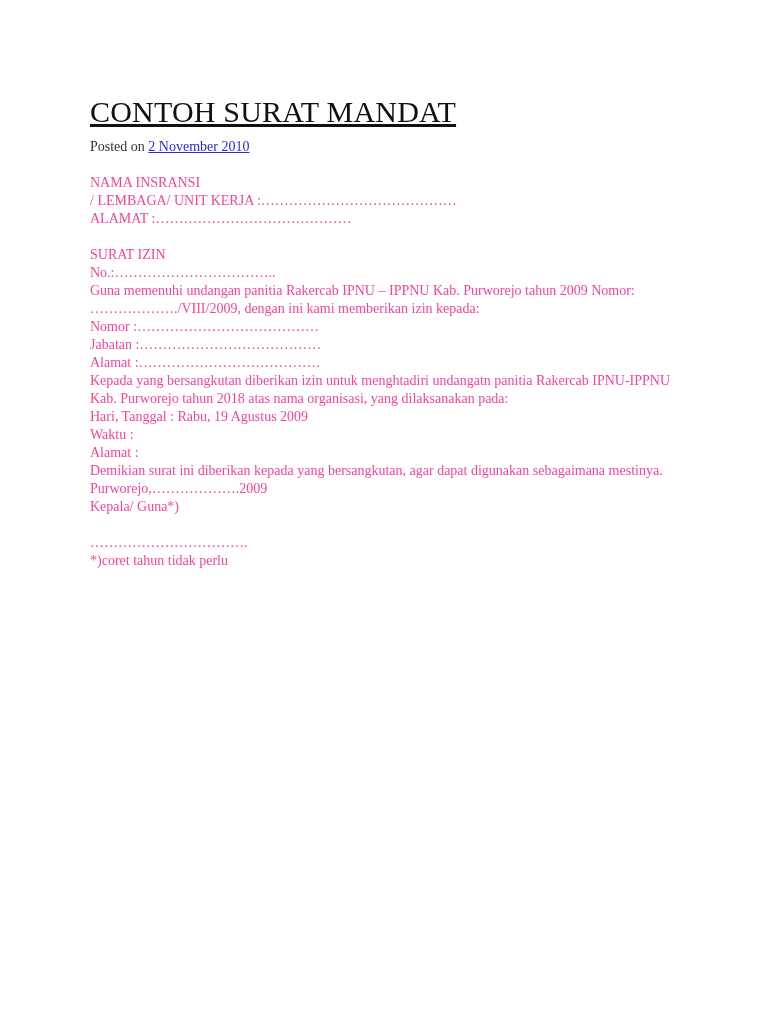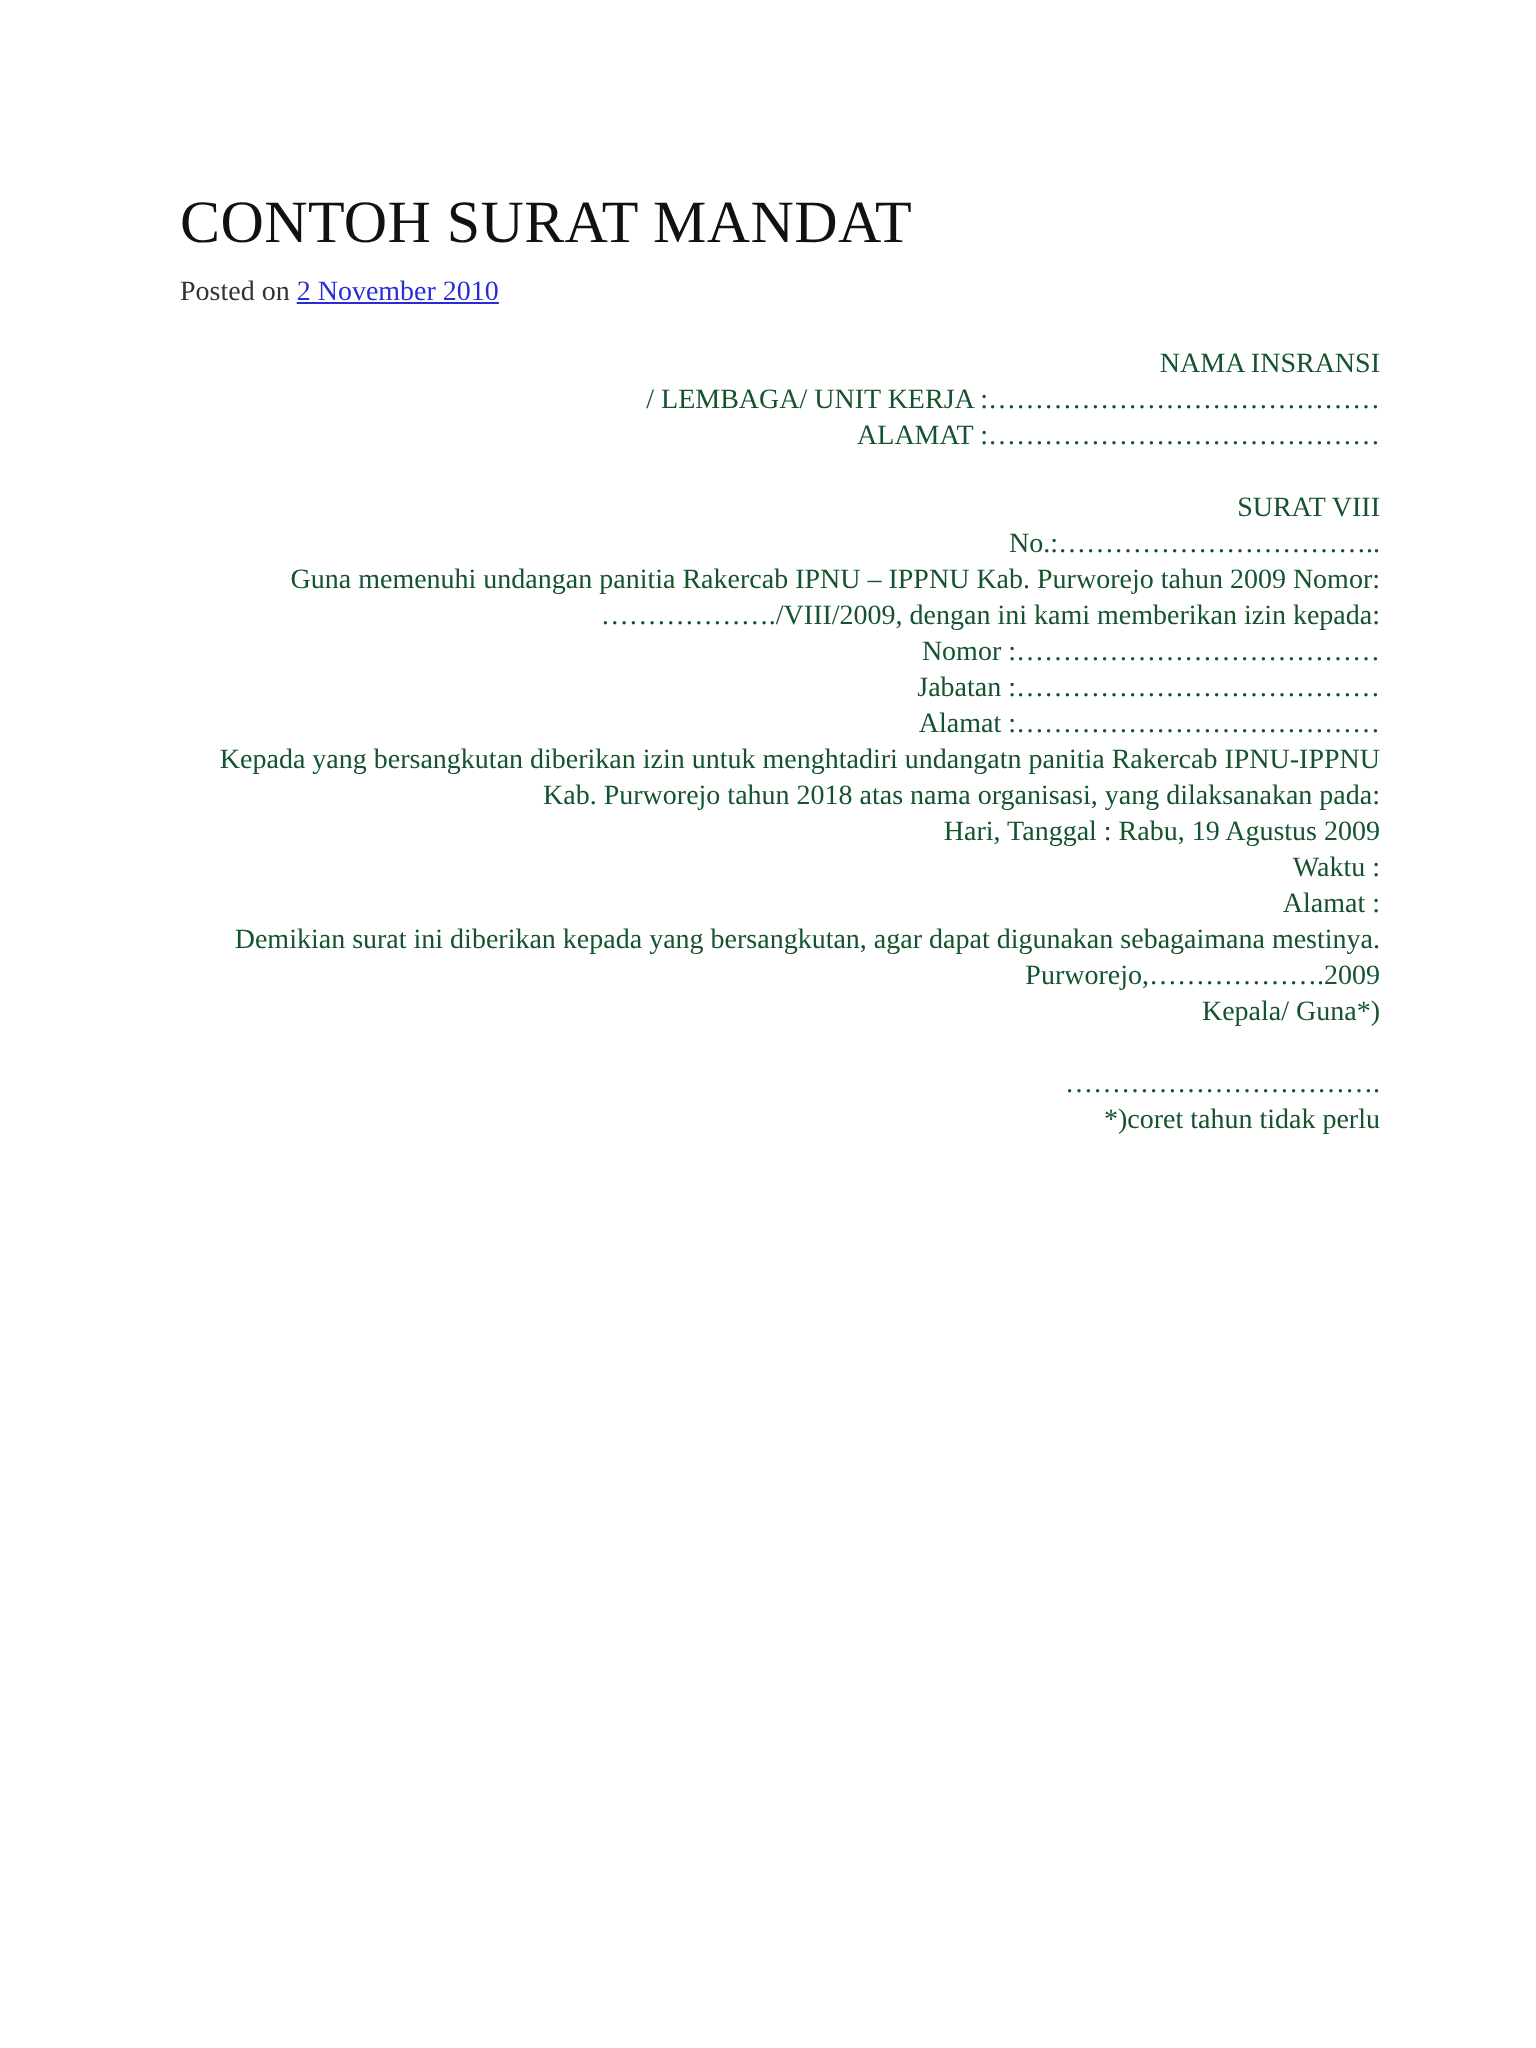--- a/index.html
+++ b/index.html
@@ -21,38 +21,38 @@
       top: 92px;
       width: 600px;
     }
     .title {
       font-size: 30px;
       font-weight: normal;
       color: #111111;
       margin: 0;
       line-height: 40px;
       letter-spacing: 0.2px;
+      text-decoration: underline;
     }
     .posted {
       font-size: 14px;
       line-height: 18px;
       margin-top: 6px;
       color: #333333;
     }
     .posted a {
       color: #2b2bd6;
       text-decoration: underline;
       margin-top: 40px;
     }
     .body-text {
       font-size: 14px;
       line-height: 18px;
-      color: #14532d;
+      color: #ec4899;
       margin-top: 18px;
-      text-align: right;
     }
     .line {
       display: block;
       min-height: 18px;
       white-space: pre-wrap;
     }
     .blank {
       display: block;
       height: 18px;
     }
@@ -66,21 +66,21 @@
     <span>Posted on </span><a href="#">2 November 2010</a>
   </div>
 
   <div class="body-text">
     <span class="line">NAMA INSRANSI</span>
     <span class="line">/ LEMBAGA/ UNIT KERJA :……………………………………</span>
     <span class="line">ALAMAT :……………………………………</span>
   </div>
 
   <div class="body-text">
-    <span class="line">SURAT VIII</span>
+    <span class="line">SURAT IZIN</span>
     <span class="line">No.:……………………………..</span>
     <span class="line">Guna memenuhi undangan panitia Rakercab IPNU – IPPNU Kab. Purworejo tahun 2009 Nomor: ………………./VIII/2009, dengan ini kami memberikan izin kepada:</span>
     <span class="line">Nomor :…………………………………</span>
     <span class="line">Jabatan :…………………………………</span>
     <span class="line">Alamat :…………………………………</span>
     <span class="line">Kepada yang bersangkutan diberikan izin untuk menghtadiri undangatn panitia Rakercab IPNU-IPPNU Kab. Purworejo tahun 2018 atas nama organisasi, yang dilaksanakan pada:</span>
     <span class="line">Hari, Tanggal : Rabu, 19 Agustus 2009</span>
     <span class="line">Waktu :</span>
     <span class="line">Alamat :</span>
     <span class="line">Demikian surat ini diberikan kepada yang bersangkutan, agar dapat digunakan sebagaimana mestinya.</span>

